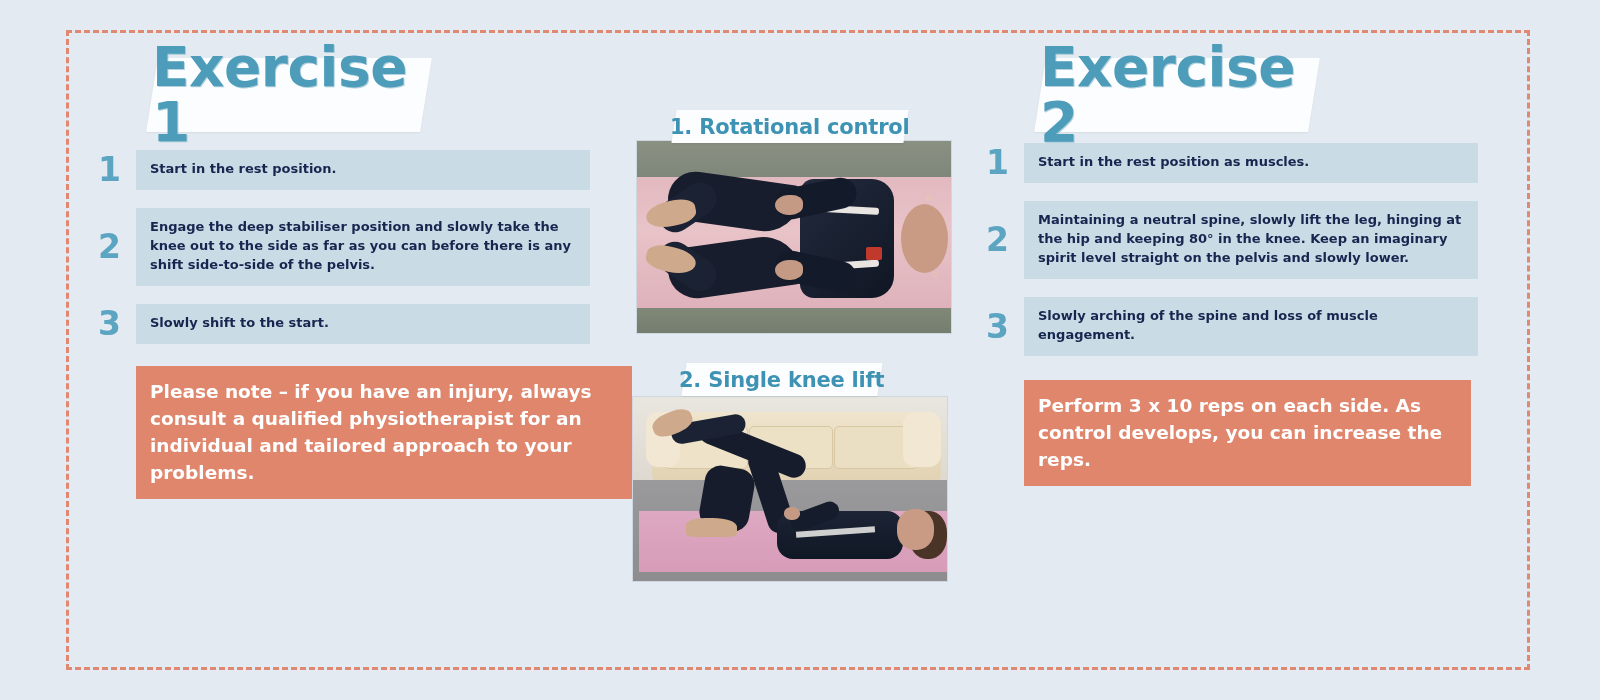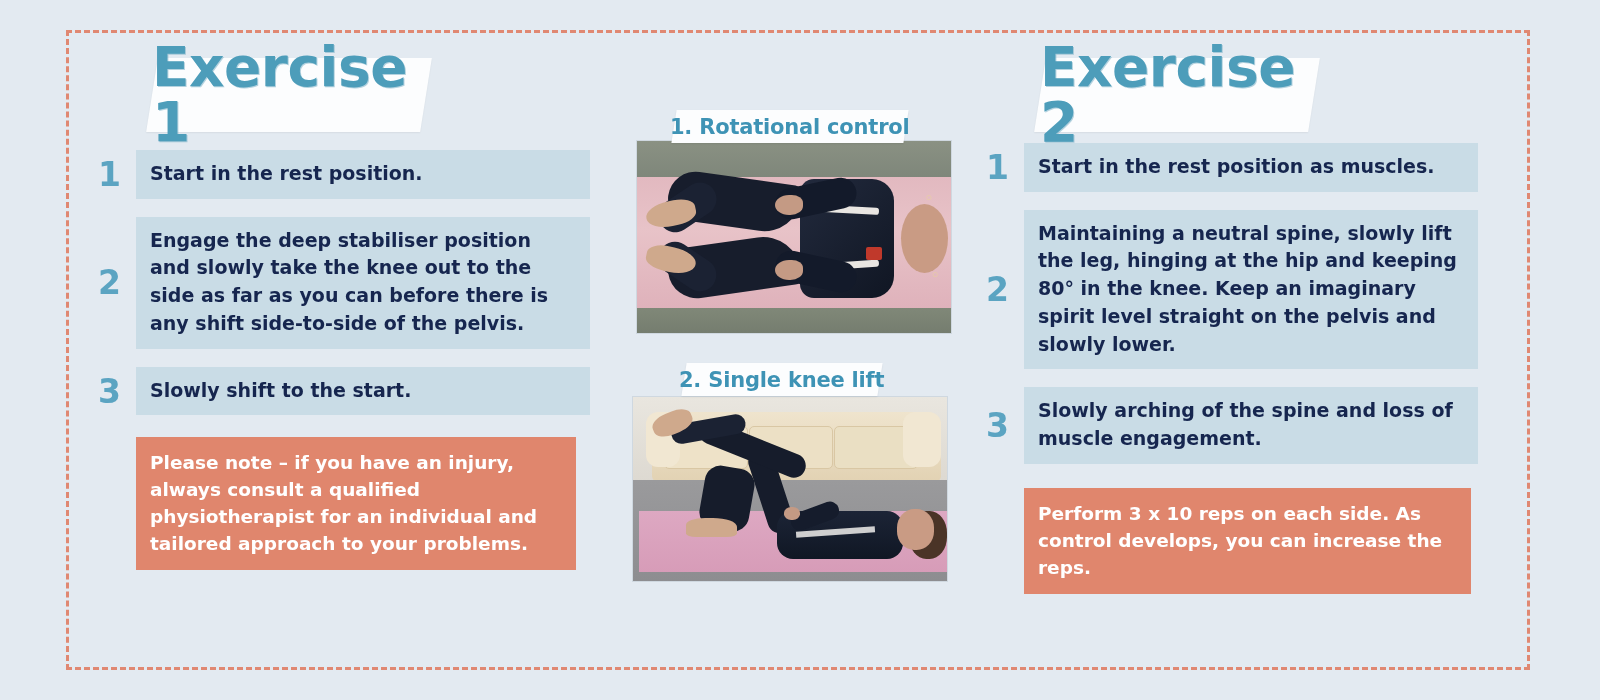--- a/index.html
+++ b/index.html
@@ -78,21 +78,21 @@
     font-family: "DejaVu Sans", sans-serif;
     font-weight: bold;
     font-size: 33px;
     line-height: 1;
   }
   .step-body {
     background: #c9dce6;
     color: #16264f;
     font-family: "DejaVu Sans", sans-serif;
     font-weight: bold;
-    font-size: 19px;
+    font-size: 13px;
     line-height: 1.46;
     padding: 10px 14px 11px 14px;
     box-sizing: border-box;
     flex: 1 1 auto;
   }
   #col-left  .step-body { width: 440px; }
   #col-right .step-body { width: 447px; }
 
   
   .note-block {
@@ -100,21 +100,21 @@
     margin-left: 46px;
     background: #e0866d;
     color: #ffffff;
     font-family: "DejaVu Sans", sans-serif;
     font-weight: bold;
     font-size: 18.5px;
     line-height: 1.46;
     padding: 12px 14px 13px 14px;
     box-sizing: border-box;
   }
-  #col-left  .note-block { width: 440px; }
+  #col-left  .note-block { width: 496px; }
   #col-right .note-block { width: 447px; }
   #note-left { margin-top: 22px; }
   #note-right { margin-top: 24px; }
 
   
   .photo-wrap { position: absolute; }
   #photo1-wrap { left: 636px; top: 140px; width: 316px; height: 194px; }
   #photo2-wrap { left: 632px; top: 396px; width: 316px; height: 186px; }
 
   .photo {

